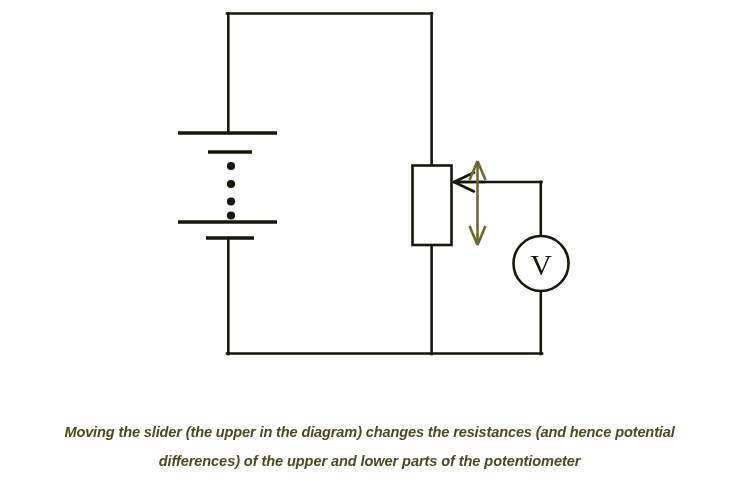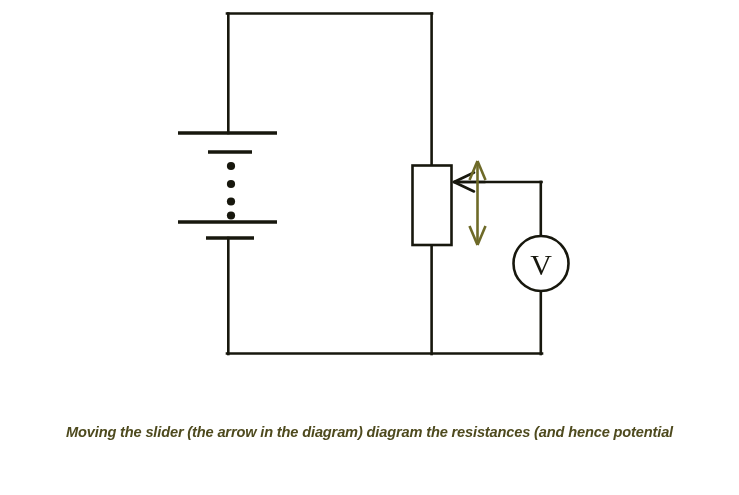--- a/index.html
+++ b/index.html
@@ -113,16 +113,17 @@
     </g>
 
     <g>
       <circle cx="541" cy="263.5" r="27.5" fill="#ffffff" stroke="#17170d" stroke-width="2.6"></circle>
       <text class="meter-label" x="541" y="275" text-anchor="middle">V</text>
     </g>
 
   </svg>
 
   <div id="caption">
-    <span class="cap-line cap-line-1">Moving the slider (the arrow in the diagram) diagram the resistances (and hence potential</span>
+    <span class="cap-line cap-line-1">Moving the slider (the upper in the diagram) changes the resistances (and hence potential</span>
+    <span class="cap-line cap-line-2">differences) of the upper and lower parts of the potentiometer</span>
   </div>
 
 </div>
 
 </body></html>

